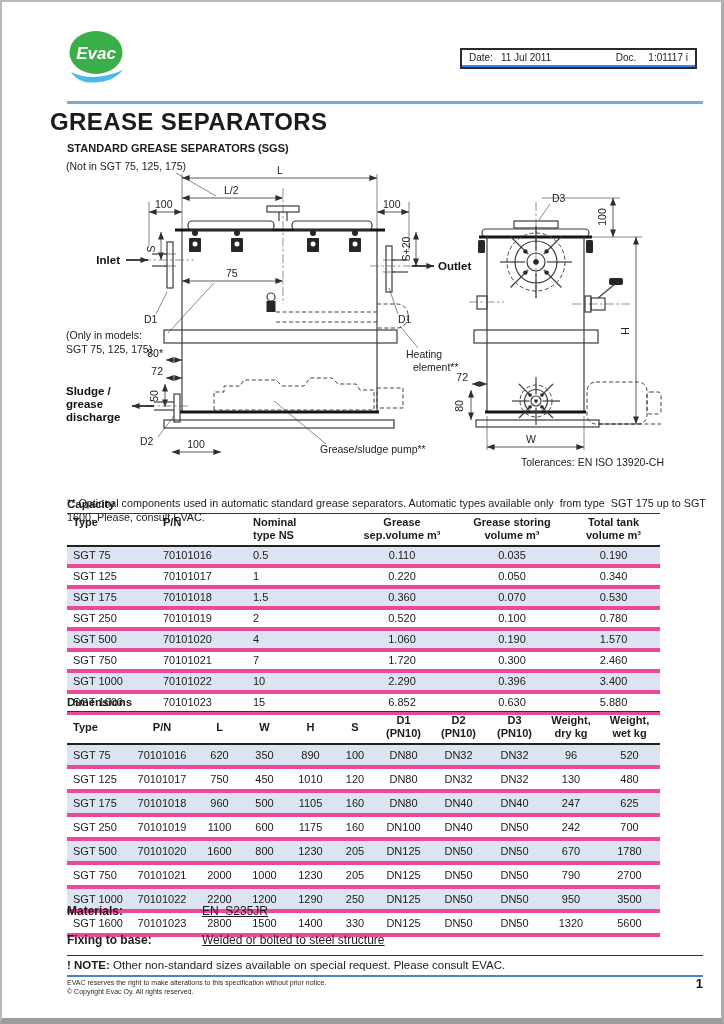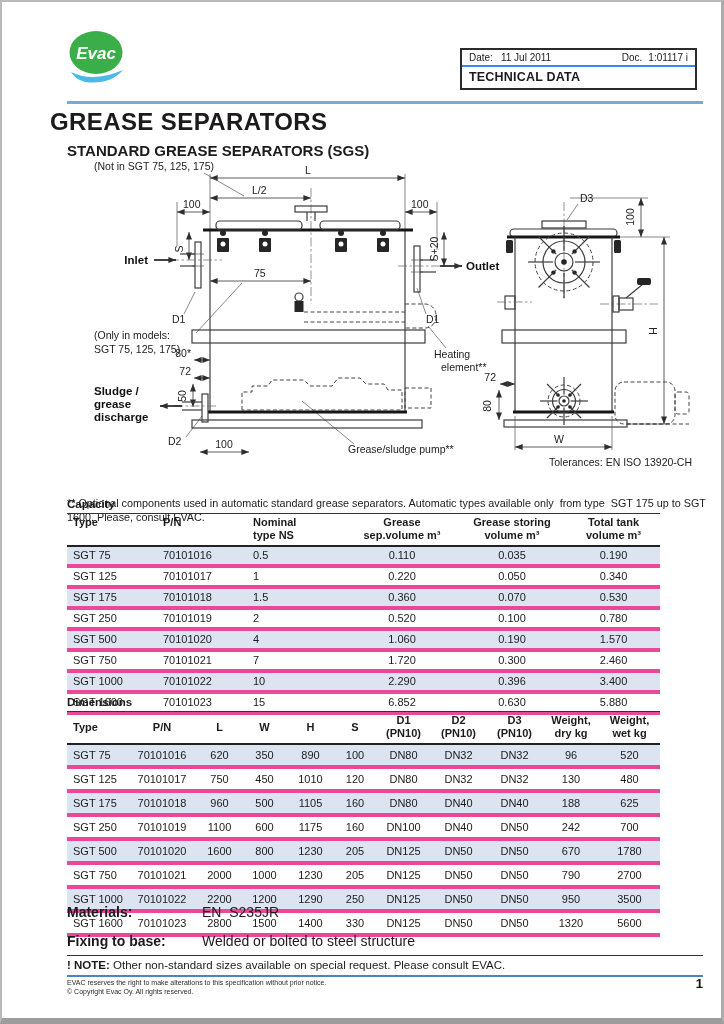--- a/index.html
+++ b/index.html
@@ -5,27 +5,27 @@
   html,body{margin:0;padding:0;background:#e8e8e8;font-family:"Liberation Sans",sans-serif;}
   .page{position:relative;width:724px;height:1024px;background:#fff;margin:0 auto;
         border:2px solid #b9b9b9;border-bottom:6px solid #9d9d9d;border-right:3px solid #ababab;
         box-sizing:border-box;overflow:hidden;color:#1b1b1b;}
   .abs{position:absolute;}
   
   #docbox{left:458px;top:46px;width:233px;border:2px solid #2b2b2b;font-size:10px;}
   #docbox .r1{display:flex;padding:2px 7px;border-bottom:2px solid #3b82f6;color:#222;}
   #docbox .r1 .lbl{font-weight:normal;}
   #docbox .r1 .v1{margin-left:8px;flex:1;}
-  #docbox .r1 .v2{margin-left:6px;}
+  #docbox .r1 .v2{margin-left:12px;}
   #docbox .r2{font-weight:bold;font-size:12.5px;padding:3px 7px 4px;letter-spacing:.2px;}
   #rule-top{left:65px;top:99px;width:636px;height:3px;background:var(--accent-rule,#76abd9);}
   #title{left:48px;top:106px;font-size:24px;font-weight:bold;letter-spacing:.4px;}
-  #subtitle{left:65px;top:140px;font-size:15px;font-weight:bold;}
+  #subtitle{left:65px;top:140px;font-size:11px;font-weight:bold;}
   
-  #diagram{left:62px;top:152px;width:600px;height:318px;margin-left:28px;}
+  #diagram{left:62px;top:152px;width:600px;height:318px;}
   svg .st{stroke:#3c3c3c;stroke-width:1.2;fill:none;}
   svg .th3{stroke:#161616;stroke-width:3;fill:none;}
   svg .thin{stroke:#555;stroke-width:.7;fill:none;}
   svg .dsh{stroke:#444;stroke-width:1;fill:none;stroke-dasharray:4 2.5;}
   svg .cl{stroke:#666;stroke-width:.7;fill:none;stroke-dasharray:9 2.5 2.5 2.5;}
   svg .dim{stroke:#333;stroke-width:.8;fill:none;}
   svg .dlbl{font-size:10.5px;fill:#222;}
   svg .dbld{font-size:11.5px;font-weight:bold;fill:#111;}
   svg .dark{fill:#262626;stroke:none;}
   
@@ -43,21 +43,21 @@
   #cap-table td{height:15px;}
   #dim-table td{height:18px;}
   #cap-table th{vertical-align:top;text-align:center;}
   #dim-table th{vertical-align:middle;text-align:center;}
   #cap-table td{text-align:center;}
   #dim-table td{text-align:center;}
   #cap-table th:nth-child(-n+3),#cap-table td:nth-child(-n+3){text-align:left;padding-left:10px;}
   #cap-table th:first-child,#cap-table td:first-child{padding-left:6px;}
   #dim-table th:first-child,#dim-table td:first-child{text-align:left;padding-left:6px;}
   
-  .info-row{font-size:14px;}
+  .info-row{font-size:12px;text-decoration:underline;}
   .info-row .lbl{display:inline-block;width:135px;font-weight:bold;}
   .info-row .val{white-space:pre;}
   #materials{left:65px;top:902px;}
   #fixing{left:65px;top:931px;}
   #note{left:65px;top:953px;width:636px;font-size:11.5px;padding:3px 0 4px;
         border-top:1.3px solid #333;border-bottom:2.5px solid var(--note-rule,#4d82c4);}
   #note b{font-weight:bold;}
   #footer{left:65px;top:976px;width:636px;font-size:7px;line-height:9px;color:#2a2a2a;}
   #page-num{position:absolute;right:0;top:1px;font-size:13px;font-weight:bold;color:#111;}
 </style>
@@ -74,21 +74,20 @@
     </svg>
   </div>
 
   <div class="abs" id="docbox">
     <div class="r1">
       <span class="lbl">Date:</span>
       <span class="v1">11 Jul 2011</span>
       <span class="lbl">Doc.</span>
       <span class="v2">1:01117 i</span>
     </div>
-    <div class="r2">TECHNICAL DATA</div>
   </div>
 
   <div class="abs" id="rule-top"></div>
   <div class="abs" id="title">GREASE SEPARATORS</div>
   <div class="abs" id="subtitle">STANDARD GREASE SEPARATORS (SGS)</div>
 
   <div class="abs" id="diagram">
   <svg viewBox="0 0 600 318" width="600" height="318" font-family="&quot;Liberation Sans&quot;,sans-serif">
     <defs>
       <marker id="tri" markerWidth="9" markerHeight="8" refX="7.6" refY="4" orient="auto-start-reverse" markerUnits="userSpaceOnUse">
@@ -488,21 +487,21 @@
           <tr class="shade">
             <td>SGT 175</td>
             <td>70101018</td>
             <td>960</td>
             <td>500</td>
             <td>1105</td>
             <td>160</td>
             <td>DN80</td>
             <td>DN40</td>
             <td>DN40</td>
-            <td>188</td>
+            <td>247</td>
             <td>625</td>
           </tr>
           <tr>
             <td>SGT 250</td>
             <td>70101019</td>
             <td>1100</td>
             <td>600</td>
             <td>1175</td>
             <td>160</td>
             <td>DN100</td>

